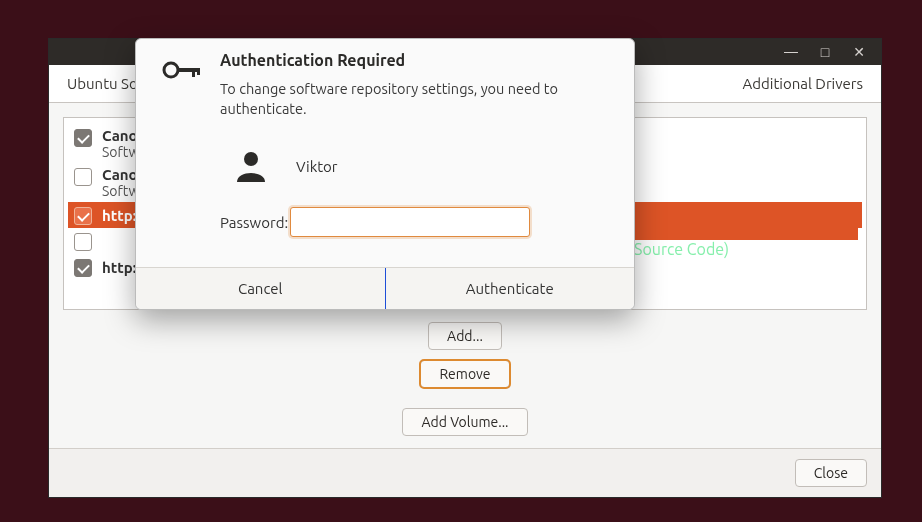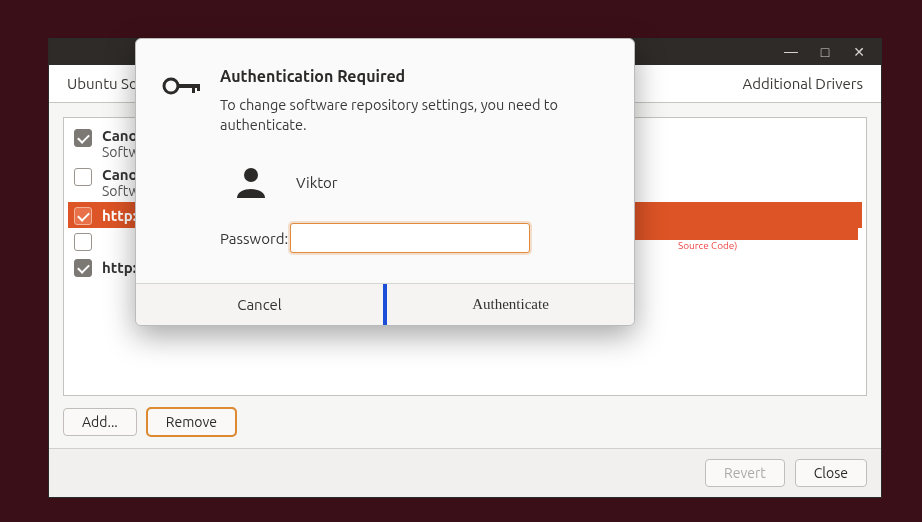--- a/index.html
+++ b/index.html
@@ -84,21 +84,21 @@
     background: #e9714a;
     border-color: #f0b398;
   }
   .chk.sel::after {
     border-color: #fff;
   }
   .source-text .line1 { font-weight: 600; }
   .source-text .line2 { font-size: 14px; color: #555; }
   .btnrow {
     display: flex; align-items: center;
-    padding: 12px 0; gap: 10px;
+    padding: 12px 0; gap: 10px; flex-direction: column;
   }
   .btnrow .spacer { flex:1; }
   button.std {
     background: #faf9f7;
     border: 1px solid #c2bdb8;
     border-radius: 4px;
     padding: 5px 18px;
     font-size: 14px;
     color: #2d2a27;
     cursor: pointer;
@@ -123,21 +123,21 @@
     left: 135px; top: 38px;
     width: 500px;
     background: #fafafa;
     border: 1px solid #bbb;
     border-radius: 6px;
     box-shadow: 0 10px 30px rgba(0,0,0,.35);
     display: flex; flex-direction: column;
   }
   .dlg-body {
     display: flex;
-    padding: 28px 26px 30px 26px;
+    padding: 12px 26px 30px 26px;
   }
   .keyicon {
     width: 48px; flex:none; padding-top: 4px;
   }
   .keyicon svg { width: 40px; height: 30px; }
   .dlg-main { flex:1; padding-left: 10px; }
   .dlg-title { font-weight: 700; font-size: 16px; color: #2b2a28; margin-bottom: 10px; }
   .dlg-msg { font-size: 14.5px; color: #3a3a3a; line-height: 1.35; margin-bottom: 30px; max-width: 350px;}
   .user { display:flex; align-items:center; gap: 28px; margin: 0 0 22px 14px;}
   .user svg { width: 34px; height: 34px; }
@@ -159,35 +159,34 @@
   }
   .dlg-buttons button {
     flex:1;
     background: #f5f4f2;
     border: none;
     padding: 12px 0;
     font-size: 15px;
     color: #333;
     cursor: pointer;
   }
-  .dlg-buttons button:first-child { border-right: 4px solid #1d4ed8; border-bottom-left-radius:6px;}
-  .dlg-buttons button:last-child { border-bottom-right-radius:6px;font-family:Liberation Serif, serif;}
+  .dlg-buttons button:first-child { border-right: 1px solid #1d4ed8; border-bottom-left-radius:6px;}
+  .dlg-buttons button:last-child { border-bottom-right-radius:6px;}
   
   .leak {
     position:absolute;
     left: 630px; top: 214px;
     width: 228px; height: 26px;
     background: #dd5426;
   }
   .leak2 {
     position:absolute;
     left: 630px; top: 240px;
-    font-size: 10px; color:#ef4444;
+    font-size: 16px; color:#86efac;
     padding-left:4px;
-    margin-left:44px;
   }
 </style>
 </head>
 <body>
 
 <div class="main-window">
 
   <div class="titlebar">
     <div class="wc">—</div>
     <div class="wc">□</div>
@@ -239,25 +238,25 @@
           <div class="line1">http://...</div>
         </div>
       </div>
 
     </div>
 
     <div class="btnrow">
       <button class="std">Add...</button>
       <button class="std focus">Remove</button>
       <div class="spacer"></div>
+      <button class="std">Add Volume...</button>
     </div>
   </div>
 
   <div class="footer">
-    <button class="std" disabled="">Revert</button>
     <button class="std">Close</button>
   </div>
 
 </div>
 
 <div class="leak"></div>
 <div class="leak2">Source Code)</div>
 
 <div class="overlay">
   <div class="dialog">

